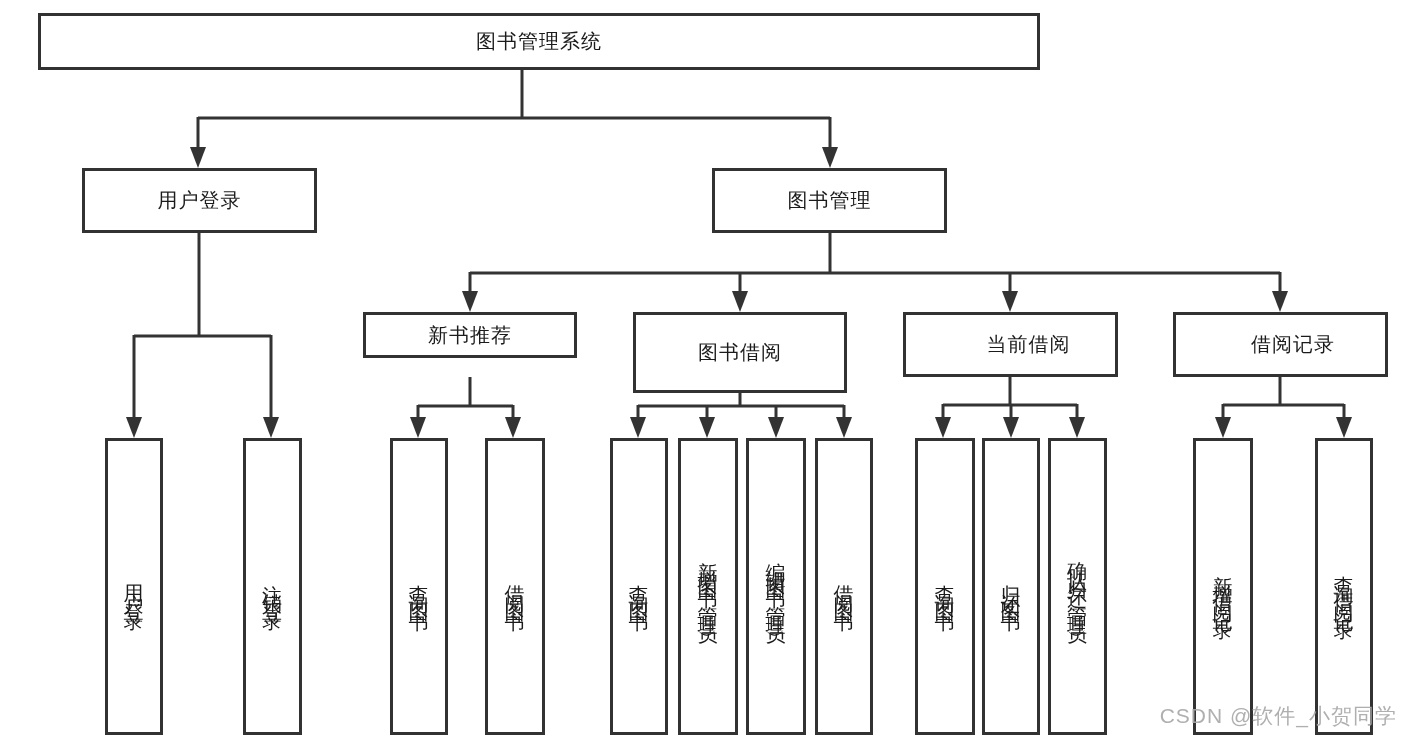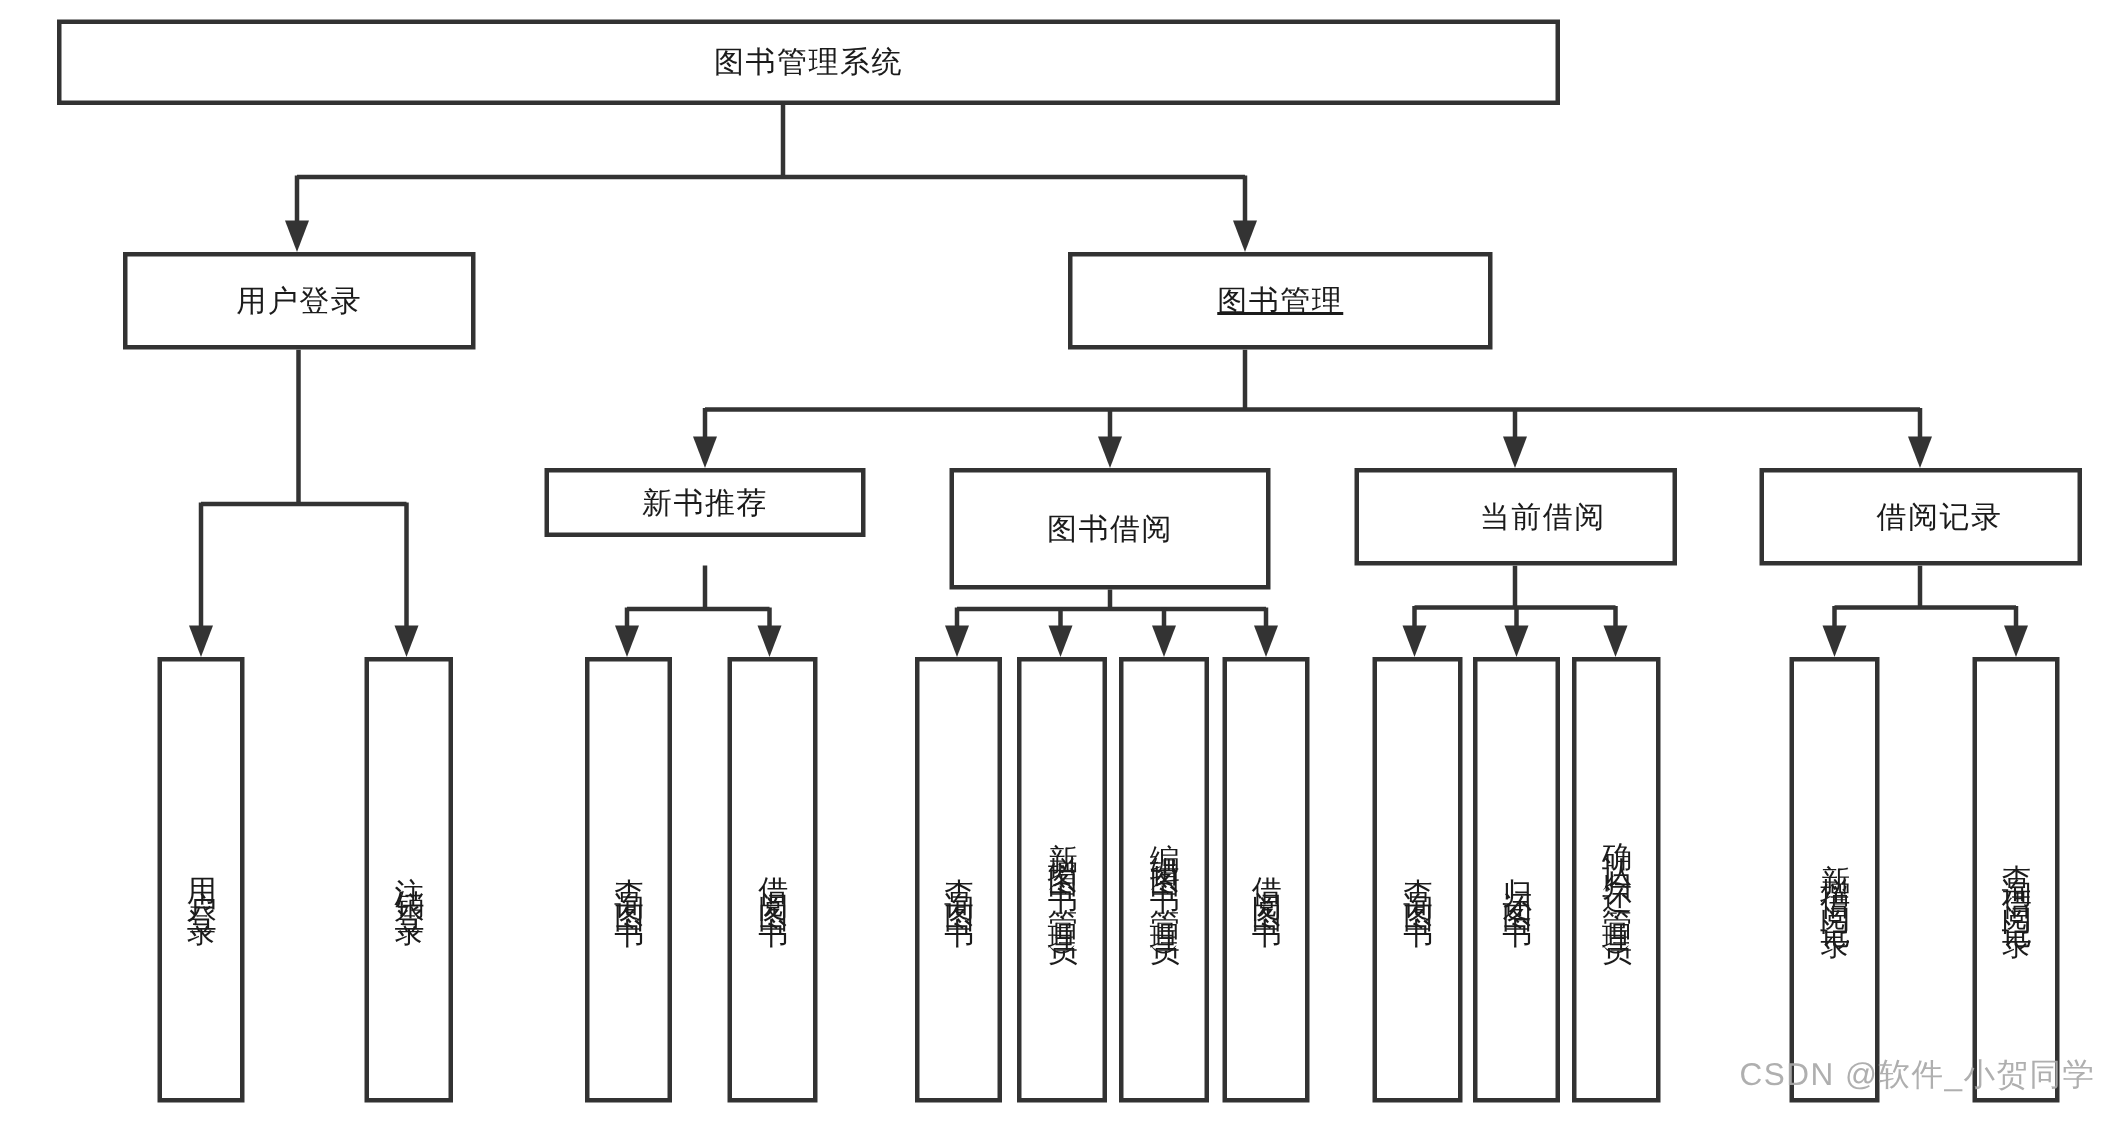--- a/index.html
+++ b/index.html
@@ -24,21 +24,21 @@
     writing-mode:vertical-rl;
     text-orientation:mixed;
     font-size:20px;
     line-height:1;
     letter-spacing:9px;
     white-space:nowrap;
   }
   
   .root  {left:21px;  top:13px;  width:1002px; height:57px;margin-left:17px;}
   .l2-a  {left:82px;  top:168px; width:235px;  height:65px;}
-  .l2-b  {left:712px; top:168px; width:283px;  height:65px;text-decoration:underline;}
+  .l2-b  {left:712px; top:168px; width:235px;  height:65px;}
   .l3-a  {left:363px; top:312px; width:214px;  height:46px;}
   .l3-b  {left:633px; top:312px; width:214px;  height:81px;text-align:right;}
   .l3-c  {left:903px; top:312px; width:215px;  height:65px;padding-left:36px;}
   .l3-d  {left:1173px;top:312px; width:215px;  height:65px;padding-left:25px;}
   .leaf  {top:438px; height:297px;}
   .lf1 {left:105px; width:58px;}
   .lf2 {left:243px; width:59px;}
   .lf3 {left:390px; width:58px;}
   .lf4 {left:485px; width:60px;}
   .lf5 {left:610px; width:58px;}

